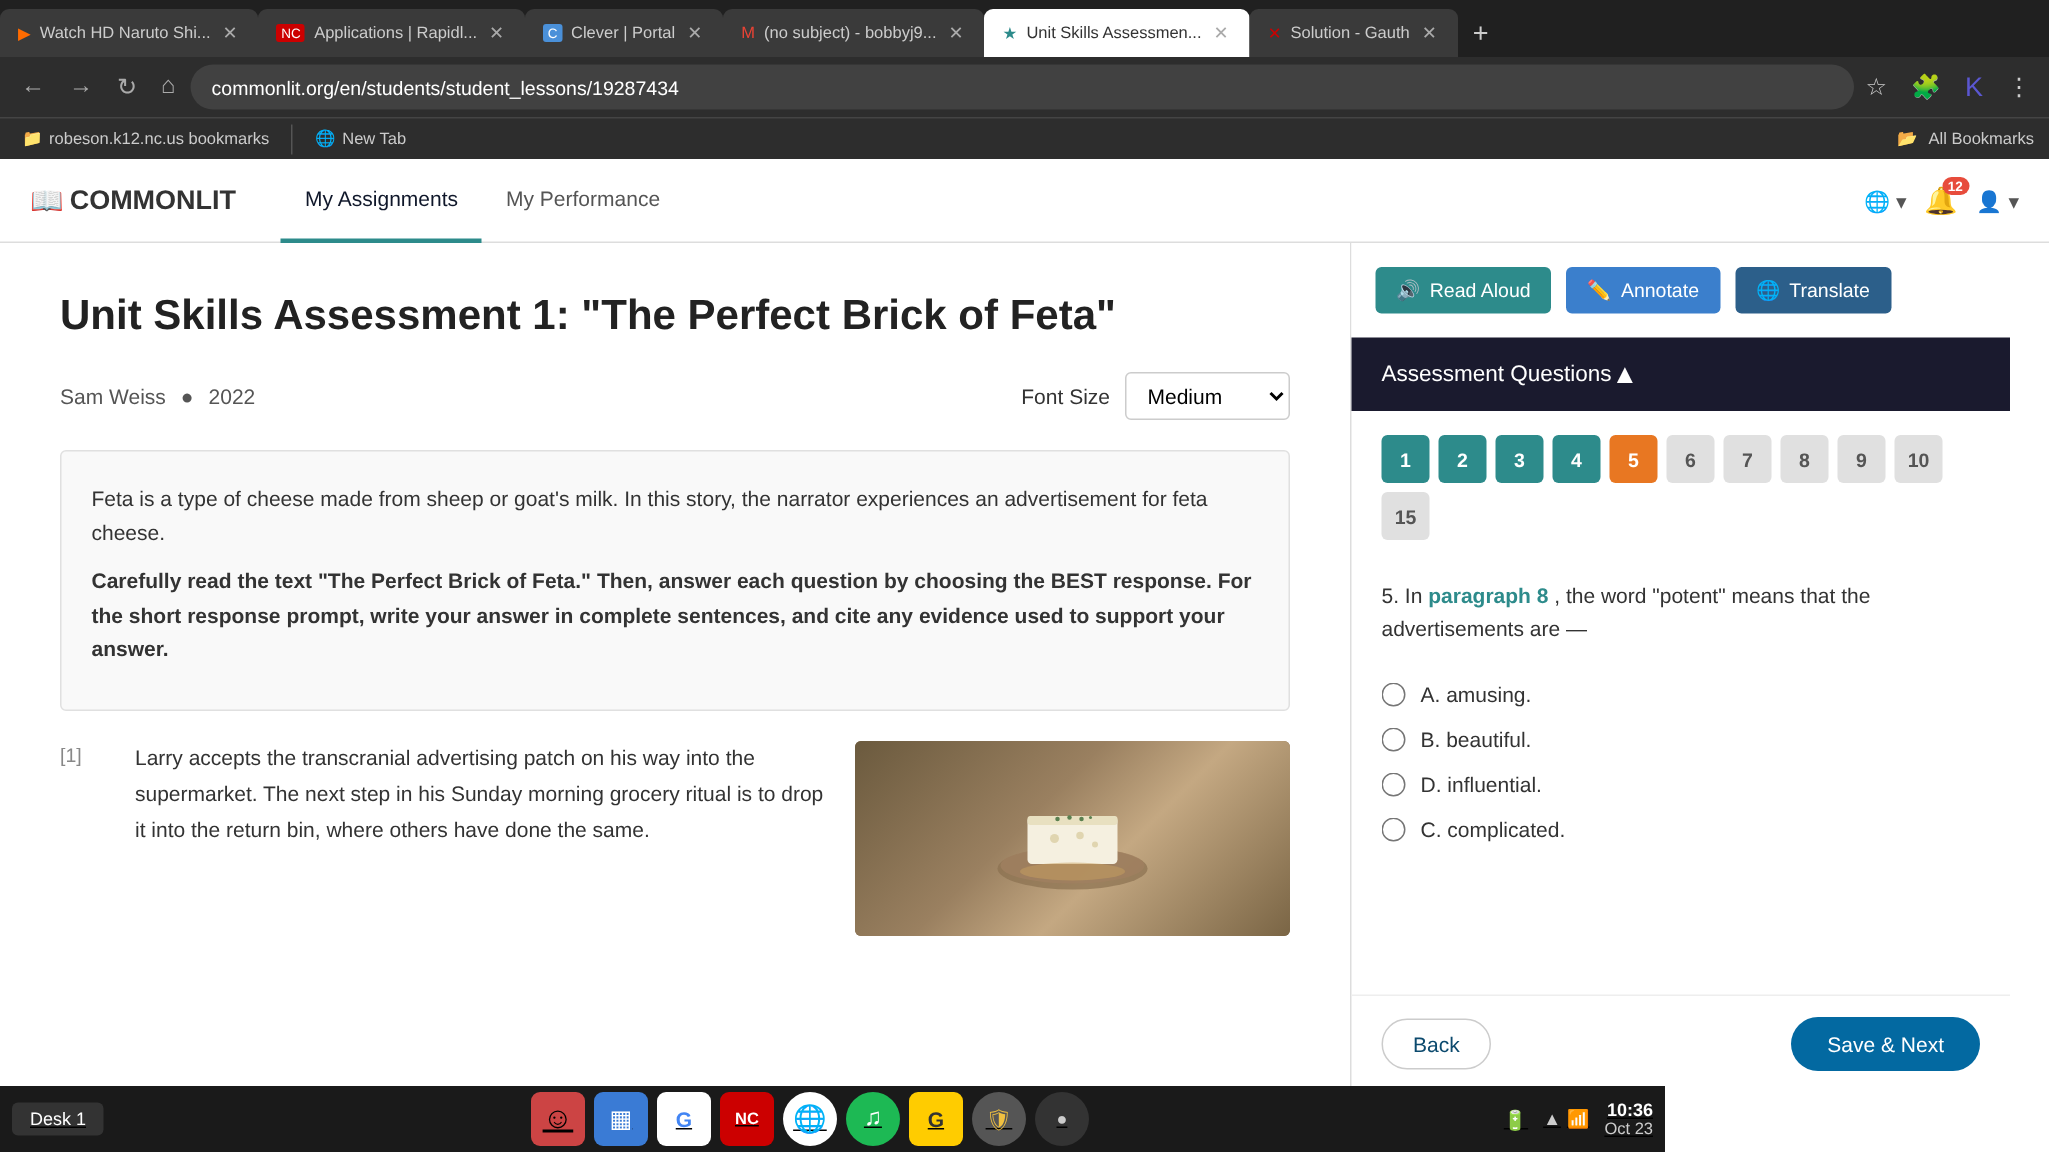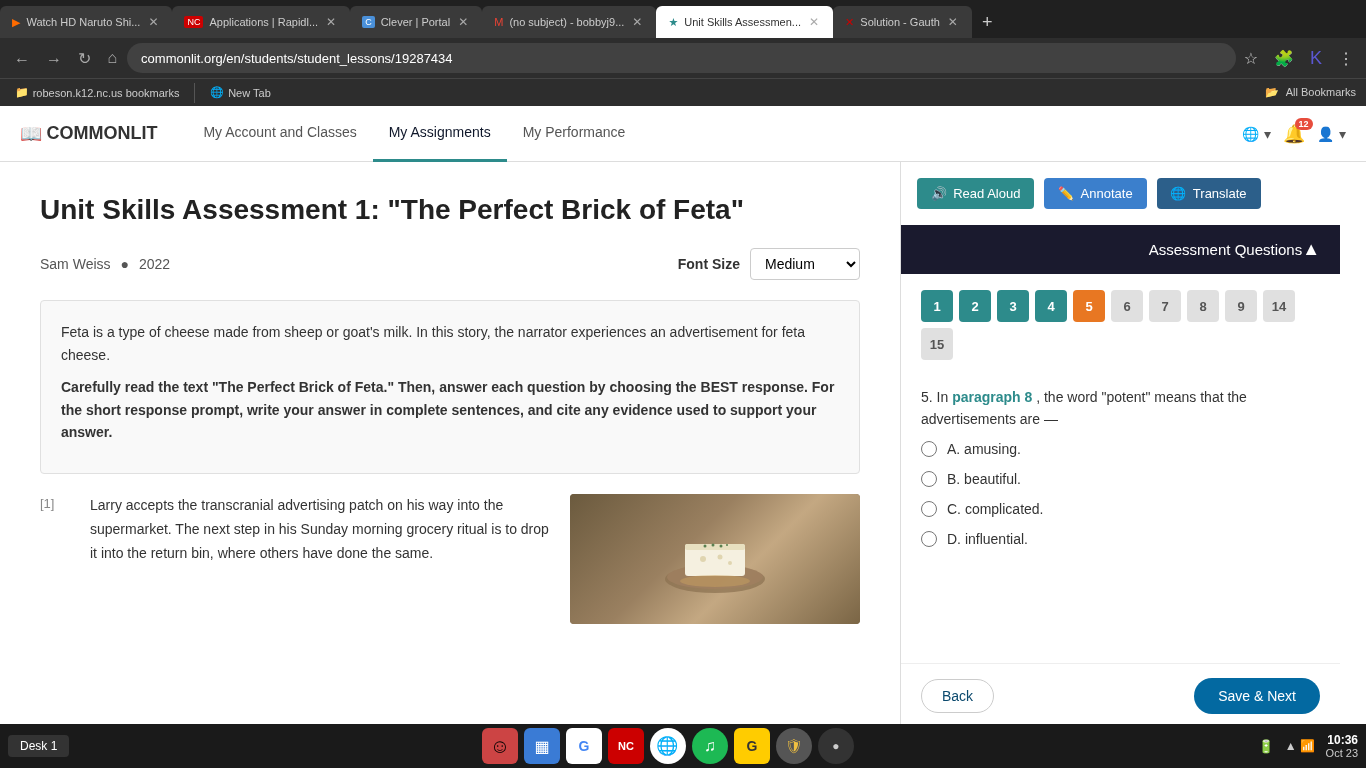--- a/index.html
+++ b/index.html
@@ -39,58 +39,58 @@
 
     
     .main-content { display: flex; flex: 1; overflow: hidden; }
 
     
     .reading-area { flex: 1; padding: 30px 40px; overflow-y: auto; max-width: 900px; }
     .article-title { font-size: 28px; font-weight: bold; color: #222; line-height: 1.3; margin-bottom: 20px; }
     .article-meta { display: flex; align-items: center; gap: 10px; margin-bottom: 20px; color: #555; font-size: 14px; }
     .meta-dot { color: #555; }
     .font-size-area { margin-left: auto; display: flex; align-items: center; gap: 10px; }
-    .font-size-label { font-size: 14px; color: #333; font-weight: 700; }
+    .font-size-label { font-size: 14px; color: #333; font-weight: 400; }
     .font-size-select { padding: 6px 28px 6px 10px; border: 1px solid #ccc; border-radius: 4px; font-size: 14px; appearance: auto; background: #fff; cursor: pointer; }
     .intro-box { background: #f9f9f9; border: 1px solid #e0e0e0; border-radius: 4px; padding: 20px; margin-bottom: 20px; font-size: 14px; line-height: 1.6; color: #333; }
     .intro-box p { margin-bottom: 10px; }
     .intro-box .instructions { font-weight: bold; }
     .content-row { display: flex; gap: 20px; margin-top: 10px; }
     .paragraph-num { color: #888; font-size: 13px; min-width: 30px; padding-top: 2px; }
     .paragraph-text { font-size: 14px; line-height: 1.7; color: #333; flex: 1; }
     .article-image { width: 290px; height: 130px; background: #8B7355; border-radius: 4px; overflow: hidden; display: flex; align-items: center; justify-content: center; flex-shrink: 0; }
     .image-placeholder { width: 100%; height: 100%; background: linear-gradient(135deg, #6b5a3e 0%, #9a8060 40%, #c4a882 60%, #7a6545 100%); display: flex; align-items: center; justify-content: center; position: relative; }
     .cheese-svg { width: 120px; height: 80px; }
 
     
     .right-panel { width: 440px; background: #fff; border-left: 1px solid #ddd; display: flex; flex-direction: column; flex-shrink: 0; }
     .tool-buttons { display: flex; padding: 16px; gap: 10px; background: #fff; }
     .tool-btn { display: flex; align-items: center; gap: 6px; padding: 8px 14px; border-radius: 4px; border: none; cursor: pointer; font-size: 13px; font-weight: 500; }
     .tool-btn.teal { background: #2d8b8b; color: #fff; }
     .tool-btn.blue { background: #3b7fcc; color: #fff; }
     .tool-btn.dark-blue { background: #2c5f8a; color: #fff; }
-    .assessment-header { background: #1a1a2e; color: #fff; display: flex; align-items: center; justify-content: flex-end; padding: 14px 20px; font-size: 15px; font-weight: 500; }
+    .assessment-header { background: #1a1a2e; color: #fff; display: flex; align-items: center; justify-content: flex-start; padding: 14px 20px; font-size: 15px; font-weight: 500; }
     .collapse-btn { background: none; border: none; color: #fff; font-size: 18px; cursor: pointer; }
     .question-numbers { display: flex; gap: 6px; padding: 16px 20px; flex-wrap: wrap; }
     .q-num { width: 32px; height: 32px; border-radius: 4px; display: flex; align-items: center; justify-content: center; font-size: 13px; font-weight: bold; cursor: pointer; border: none; }
     .q-num.teal { background: #2d8b8b; color: #fff; }
     .q-num.gray { background: #e0e0e0; color: #555; }
     .q-num.orange { background: #e87722; color: #fff; }
     .question-content { padding: 10px 20px; flex: 1; overflow-y: auto; }
-    .question-text { font-size: 14px; line-height: 1.6; color: #333; margin-bottom: 10px; }
+    .question-text { font-size: 14px; line-height: 1.6; color: #333; margin-bottom: 24px; }
     .question-text .paragraph-link { color: #2d8b8b; font-weight: bold; text-decoration: none; }
     .answer-options { display: flex; flex-direction: column; gap: 14px; margin-bottom: 24px; }
     .answer-option { display: flex; align-items: center; gap: 10px; font-size: 14px; color: #333; cursor: pointer; }
     .answer-option input[type="radio"] { width: 16px; height: 16px; cursor: pointer; }
     .action-buttons { display: flex; justify-content: space-between; align-items: center; padding: 14px 20px; border-top: 1px solid #eee; }
     .back-btn { padding: 8px 20px; border: 1px solid #ccc; border-radius: 20px; background: #fff; color: #0c4a6e; font-size: 14px; cursor: pointer; }
     .save-next-btn { padding: 10px 24px; background: #0369a1; color: #fff; border: none; border-radius: 20px; font-size: 14px; font-weight: 500; cursor: pointer; }
 
     
-    .taskbar { background: #1a1a1a; height: 44px; display: flex; align-items: center; padding: 0 8px; gap: 8px; position: fixed; bottom: 0; width: 1366px; }
+    .taskbar { background: #1a1a1a; height: 44px; display: flex; align-items: center; padding: 0 8px; gap: 8px; position: fixed; bottom: 0; width: 1110px; text-decoration: underline; }
     .desk-btn { background: #333; color: #fff; border: none; border-radius: 4px; padding: 4px 12px; font-size: 12px; cursor: pointer; margin-right: 8px; }
     .taskbar-apps { display: flex; gap: 6px; flex: 1; justify-content: center; }
     .taskbar-app { width: 36px; height: 36px; border-radius: 6px; display: flex; align-items: center; justify-content: center; cursor: pointer; font-size: 18px; }
     .taskbar-right { display: flex; align-items: center; gap: 10px; margin-left: auto; }
     .taskbar-time { color: #fff; font-size: 12px; font-weight: bold; }
     .taskbar-date { color: #ccc; font-size: 11px; }
     .wifi-icons { display: flex; gap: 4px; align-items: center; }
 
     .divider-line { width: 1px; height: 20px; background: #555; }
   </style>
@@ -165,21 +165,20 @@
 </div>
 
 <div class="page">
 
   <div class="top-nav">
     <div class="logo">
       <span>📖</span>
       <span>COMMONLIT</span>
     </div>
     <nav class="nav-links">
-      <a class="nav-link">My Account and Classes</a>
       <a class="nav-link active">My Assignments</a>
       <a class="nav-link">My Performance</a>
     </nav>
     <div class="nav-right">
       <div class="globe-btn">
         <span>🌐</span>
         <span>▾</span>
       </div>
       <div class="notif-btn">
         🔔
@@ -273,21 +272,21 @@
       <div class="question-numbers">
         <button class="q-num teal">1</button>
         <button class="q-num teal">2</button>
         <button class="q-num teal">3</button>
         <button class="q-num teal">4</button>
         <button class="q-num orange">5</button>
         <button class="q-num gray">6</button>
         <button class="q-num gray">7</button>
         <button class="q-num gray">8</button>
         <button class="q-num gray">9</button>
-        <button class="q-num gray">14</button>
+        <button class="q-num gray">10</button>
         <button class="q-num gray">15</button>
       </div>
 
       <div class="question-content">
         <p class="question-text">
           <span>5. In</span>
           <a class="paragraph-link">paragraph 8</a>
           <span>, the word "potent" means that the advertisements are —</span>
         </p>
 
@@ -295,25 +294,25 @@
           <label class="answer-option">
             <input type="radio" name="q5" style="">
             <span>A. amusing.</span>
           </label>
           <label class="answer-option">
             <input type="radio" name="q5" style="">
             <span>B. beautiful.</span>
           </label>
           <label class="answer-option">
             <input type="radio" name="q5" style="">
-            <span>C. complicated.</span>
+            <span>D. influential.</span>
           </label>
           <label class="answer-option">
             <input type="radio" name="q5" style="">
-            <span>D. influential.</span>
+            <span>C. complicated.</span>
           </label>
         </div>
       </div>
 
       <div class="action-buttons">
         <button class="back-btn">Back</button>
         <button class="save-next-btn">Save &amp; Next</button>
       </div>
     </div>
   </div>

